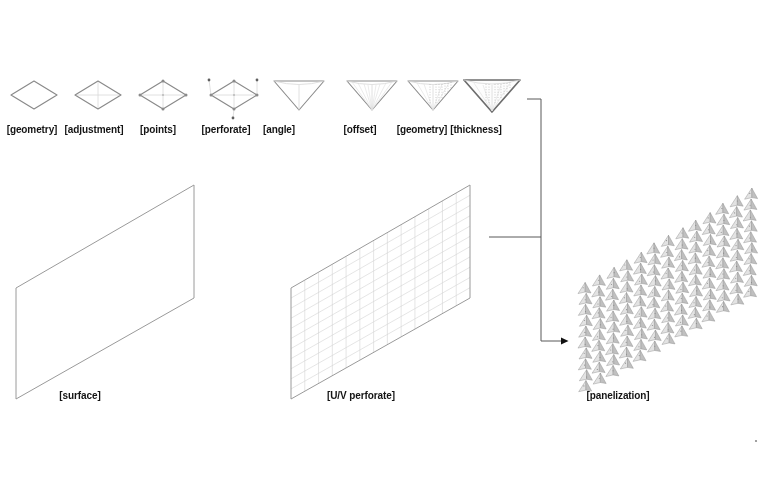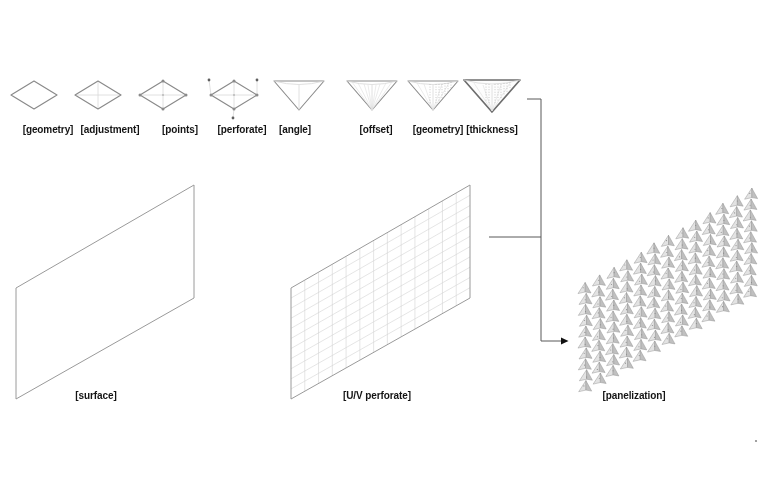--- a/index.html
+++ b/index.html
@@ -12,21 +12,21 @@
   .pyr       { fill:#ffffff; stroke:#8a8a8a; stroke-width:1.1; stroke-linejoin:round; }
   .pyr-thick { fill:#fdfdfd; stroke:#6e6e6e; stroke-width:1.7; stroke-linejoin:round; }
   .faint     { stroke:#d8d8d8; stroke-width:0.8; fill:none; }
   .faint2    { stroke:#dedede; stroke-width:0.6; fill:none; }
   .dotcol    { stroke:#b5b5b5; stroke-width:0.7; fill:none; stroke-dasharray:1 1.6; }
   .outline   { fill:none; stroke:#9a9a9a; stroke-width:1; stroke-linejoin:round; }
   .connector { fill:none; stroke:#595959; stroke-width:1; }
   .step-label {
     position:absolute; transform:translateX(-50%);
     font-weight:bold; font-size:10px; line-height:12px; color:#141414;
-    letter-spacing:-0.1px; white-space:nowrap;margin-left:16px;
+    letter-spacing:-0.1px; white-space:nowrap;
   }
 </style>
 </head>
 <body>
 
 <div class="canvas">
 
   <svg width="768" height="480" viewBox="0 0 768 480" style="position:absolute;left:0;top:0">
 
     <polygon class="outline" points="16,288 194,185 194,298 16,399"></polygon>
@@ -508,21 +508,21 @@
 
   <svg class="icon" style="left:461px;top:73px" width="62" height="42" viewBox="0 0 62 42">
     <path class="pyr-thick" d="M3 7 L59 7 L31 39 Z"></path>
     <path class="faint" d="M3 7 Q31 15 59 7 M31 12 V38"></path>
     <path class="faint2" d="M31 38 L13 10 M31 38 L22 12 M31 38 L40 12 M31 38 L49 10"></path>
     <path class="dotcol" d="M34 11 V31 M37 11 V28 M40 11 V25 M43 10 V22 M46 10 V19 M49 9 V15 M28 11 V32 M25 11 V29"></path>
   </svg>
 
   <div class="step-label" style="left:32px;top:124px">[geometry]</div>
   <div class="step-label" style="left:94px;top:124px">[adjustment]</div>
-  <div class="step-label" style="left:164px;top:124px">[points]</div>
+  <div class="step-label" style="left:158px;top:124px">[points]</div>
   <div class="step-label" style="left:226px;top:124px">[perforate]</div>
   <div class="step-label" style="left:279px;top:124px">[angle]</div>
   <div class="step-label" style="left:360px;top:124px">[offset]</div>
   <div class="step-label" style="left:422px;top:124px">[geometry]</div>
   <div class="step-label" style="left:476px;top:124px">[thickness]</div>
 
   <div class="step-label" style="left:80px;top:390px">[surface]</div>
   <div class="step-label" style="left:361px;top:390px">[U/V perforate]</div>
   <div class="step-label" style="left:618px;top:390px">[panelization]</div>
 

